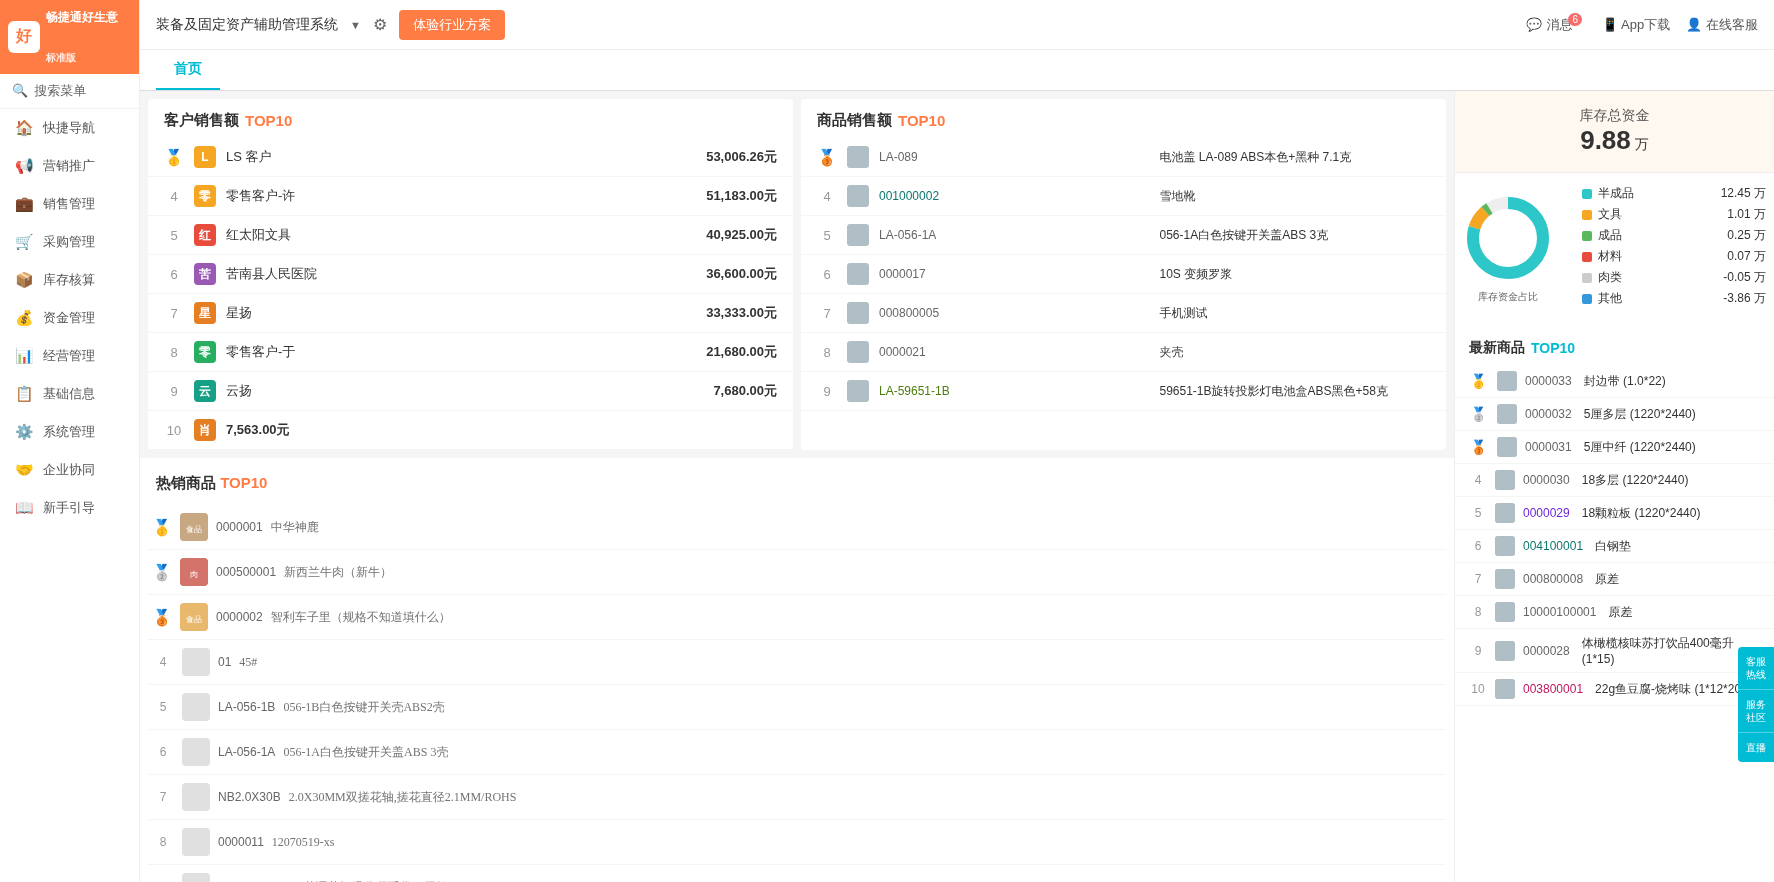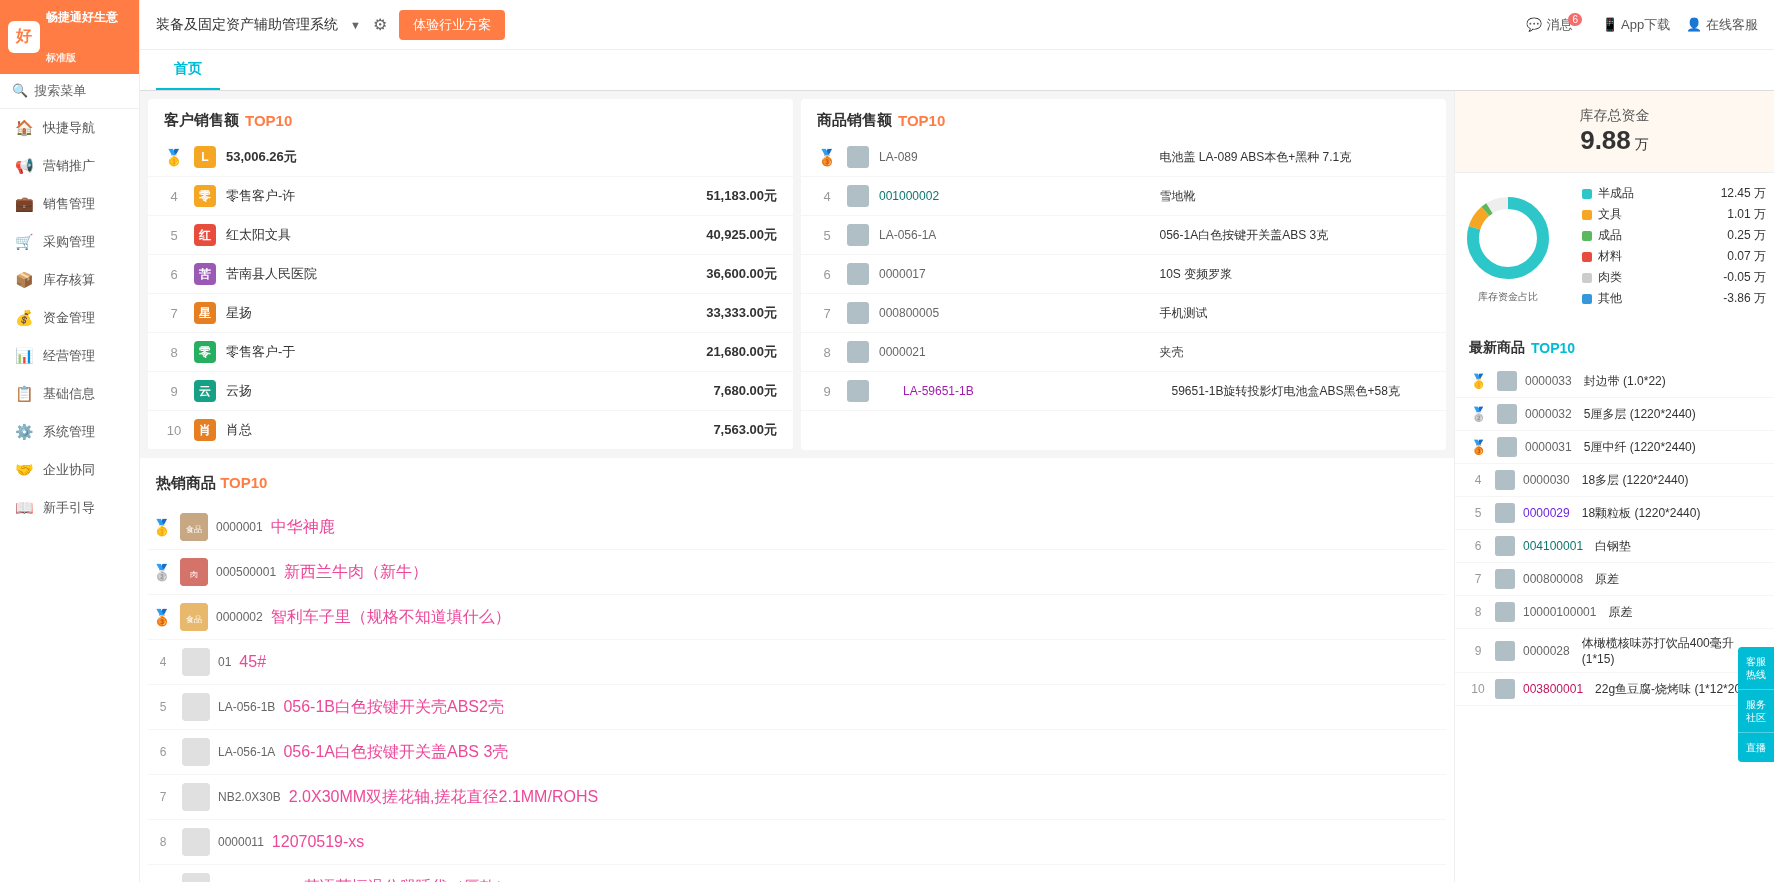--- a/index.html
+++ b/index.html
@@ -338,21 +338,21 @@
     .hot-img {
       width: 28px; height: 28px;
       background: #e0e0e0;
       border-radius: 4px;
       overflow: hidden;
       flex-shrink: 0;
       display: flex; align-items: center; justify-content: flex-end;
       font-size: 8px; color: #aaa;
     }
     .hot-code { color: #666; font-size: 12px; flex-shrink: 0; }
-    .hot-name { flex: 1; font-size: 16px; color: #ec4899; }
+    .hot-name { flex: 1; font-size: 12px; color: #737373; font-family: Liberation Serif, serif; }
 
     .top10-label {
       color: #ff7d45;
       font-weight: bold;
     }
     .teal-top10 {
       color: #00bcd4;
       font-weight: bold;
     }
   </style>
@@ -452,20 +452,21 @@
         <div class="col-half">
           <div class="section-header">
             <span>客户销售额</span>
             <span class="top10-label">TOP10</span>
           </div>
           <div class="rank-table">
 
             <div class="rank-row">
               <span class="medal-icon">🥇</span>
               <span class="rank-badge gold">L</span>
+              <span class="rank-name">LS 客户</span>
               <span class="rank-amount">53,006.26元</span>
             </div>
 
             <div class="rank-row">
               <span class="rank-num">4</span>
               <span class="rank-badge" style="background:#f5a623;">零</span>
               <span class="rank-name">零售客户-许</span>
               <span class="rank-amount">51,183.00元</span>
             </div>
 
@@ -500,21 +501,20 @@
             <div class="rank-row">
               <span class="rank-num">9</span>
               <span class="rank-badge" style="background:#16a085;">云</span>
               <span class="rank-name">云扬</span>
               <span class="rank-amount">7,680.00元</span>
             </div>
 
             <div class="rank-row">
               <span class="rank-num">10</span>
               <span class="rank-badge" style="background:#e67e22;">肖</span>
-              <span class="rank-name">肖总</span>
               <span class="rank-amount">7,563.00元</span>
             </div>
           </div>
         </div>
 
         <div class="col-half">
           <div class="section-header">
             <span>商品销售额</span>
             <span class="top10-label">TOP10</span>
           </div>
@@ -579,21 +579,21 @@
               <span class="rank-name" style="color:#666;font-size:12px;">0000021</span>
               <span class="rank-name" style="font-size:12px;">夹壳</span>
             </div>
             <div class="rank-row">
               <span class="rank-num">9</span>
               <div class="product-img">
                 <svg width="22" height="22">
                     <rect width="22" height="22" fill="#b0bec5" rx="3"></rect>
                   </svg>
               </div>
-              <span class="rank-name" style="color:#a21caf;font-size:12px;margin-left:24px;">LA-59651-1B</span>
+              <span class="rank-name" style="color:#4d7c0f;font-size:12px;">LA-59651-1B</span>
               <span class="rank-name" style="font-size:12px;">59651-1B旋转投影灯电池盒ABS黑色+58克</span>
             </div>
           </div>
         </div>
       </div>
 
       <div class="section-block">
         <div class="hot-section">
           <div class="hot-header">
             <span>热销商品</span>

